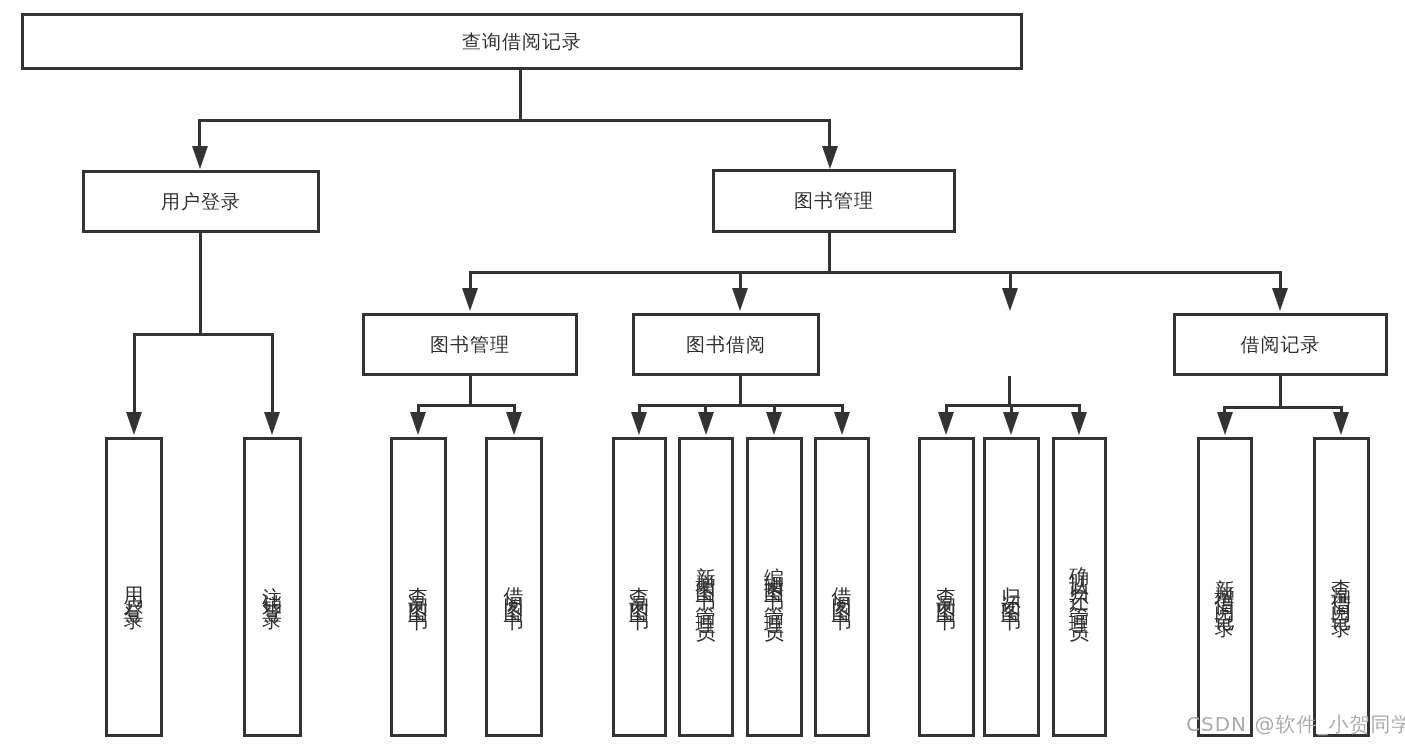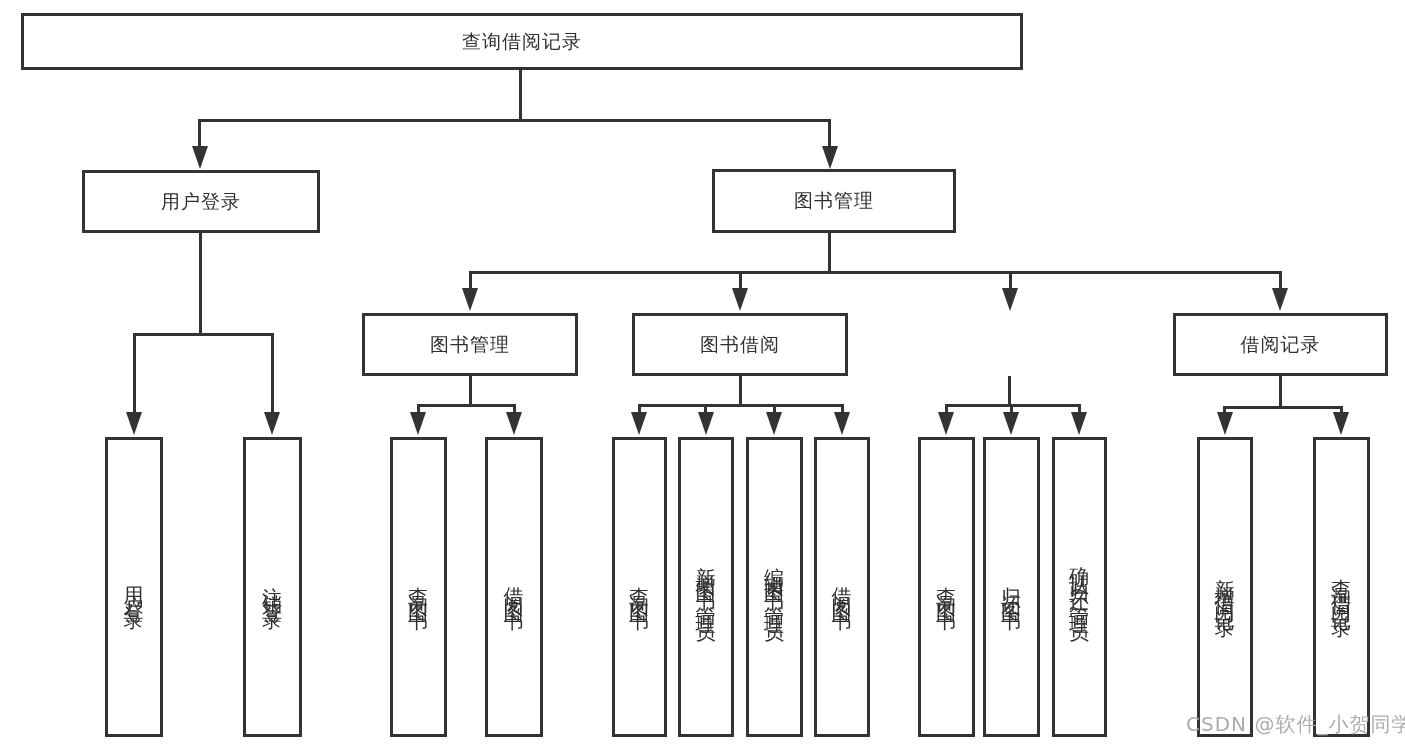--- a/index.html
+++ b/index.html
@@ -59,21 +59,21 @@
   <div class="ln" style="left:469px; top:271px; width:3px; height:19px;"></div>
   <div class="arr" style="left:462px; top:288px;"></div>
   <div class="ln" style="left:739px; top:271px; width:3px; height:19px;"></div>
   <div class="arr" style="left:732px; top:288px;"></div>
   <div class="ln" style="left:1009px; top:271px; width:3px; height:19px;"></div>
   <div class="arr" style="left:1002px; top:288px;"></div>
   <div class="ln" style="left:1279px; top:271px; width:3px; height:19px;"></div>
   <div class="arr" style="left:1272px; top:288px;"></div>
 
   <div class="hbox" style="left:362px; top:313px; width:216px; height:63px;">图书管理</div>
-  <div class="hbox" style="left:632px; top:313px; width:216px; height:63px;">图书借阅</div>
+  <div class="hbox" style="left:632px; top:313px; width:188px; height:63px;">图书借阅</div>
   <div class="hbox" style="left:1173px; top:313px; width:215px; height:63px;">借阅记录</div>
 
   <div class="ln" style="left:469px; top:376px; width:3px; height:30px;"></div>
   <div class="ln" style="left:417px; top:404px; width:99px; height:3px;"></div>
   <div class="ln" style="left:417px; top:404px; width:3px; height:11px;"></div>
   <div class="arr" style="left:410px; top:412px;"></div>
   <div class="ln" style="left:513px; top:404px; width:3px; height:11px;"></div>
   <div class="arr" style="left:506px; top:412px;"></div>
 
   <div class="ln" style="left:739px; top:376px; width:3px; height:30px;"></div>

